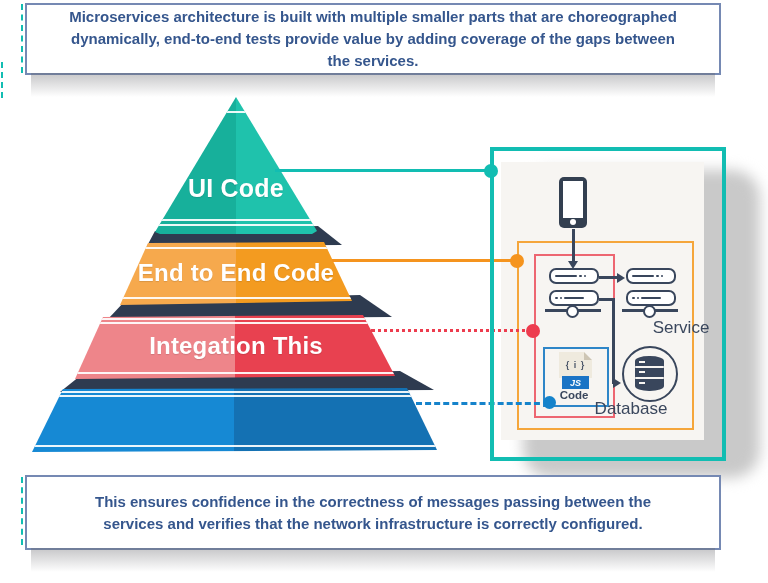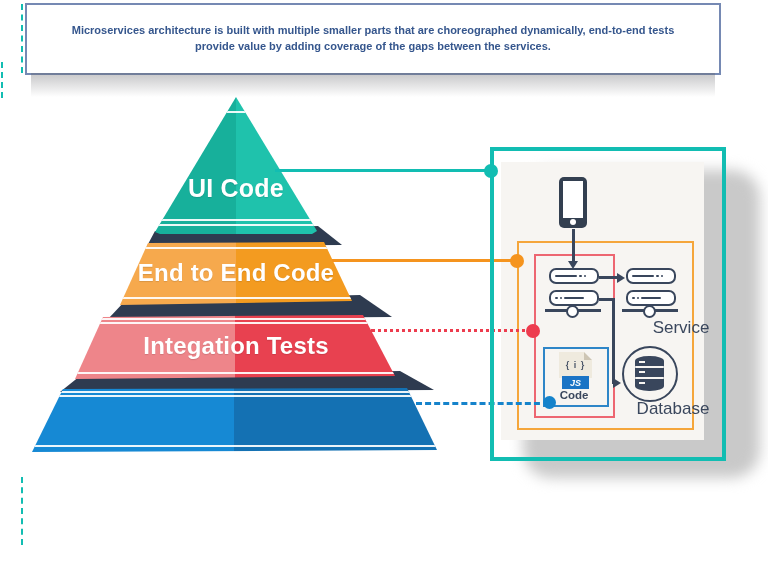--- a/index.html
+++ b/index.html
@@ -2,21 +2,21 @@
 <html><head>
 <meta charset="utf-8">
 <style>
   html,body{margin:0;padding:0;background:#fff;}
   .canvas{position:relative;width:768px;height:583px;background:#ffffff;overflow:hidden;
           font-family:"Liberation Sans", sans-serif;}
 
   
   .note-box{position:absolute;left:25px;width:692px;background:#ffffff;border:2px solid #7589b3;
             display:flex;align-items:center;justify-content:center;z-index:30;}
-  .note-box p{margin:0;padding:0 38px;text-align:center;color:#35568d;font-size:11px;
+  .note-box p{margin:0;padding:0 38px;text-align:center;color:#35568d;font-size:15px;
               line-height:1.45;font-weight:bold;}
   .note-box.top{top:3px;height:68px;}
   .note-box.bottom{top:475px;height:71px;}
   .note-box::after{content:"";position:absolute;left:4px;right:4px;top:100%;height:24px;
             background:linear-gradient(to bottom, rgba(105,105,110,.38), rgba(255,255,255,0));}
   .teal-dash{position:absolute;width:0;border-left:2px dashed #12bdb2;z-index:31;}
 
   
   .layer{position:absolute;}
   .layer .wline{position:absolute;left:0;right:0;height:2px;background:rgba(255,255,255,.92);}
@@ -132,21 +132,21 @@
     <div class="wline" style="top:57px;"></div>
   </div>
   <div class="layer layer-blue">
     <div class="wline" style="top:3px;"></div>
     <div class="wline" style="top:7px;"></div>
     <div class="wline" style="top:57px;"></div>
   </div>
 
   <div class="pyr-label" style="left:156px;top:174px;width:160px;font-size:25px;">UI Code</div>
   <div class="pyr-label" style="left:116px;top:259px;width:240px;">End to End Code</div>
-  <div class="pyr-label" style="left:76px;top:332px;width:320px;">Integation Tests</div>
+  <div class="pyr-label" style="left:76px;top:332px;width:320px;">Integation This</div>
 
   <div class="conn solid-teal"></div>
   <div class="conn solid-orange"></div>
   <div class="conn dotted-red"></div>
   <div class="conn dashed-blue"></div>
 
   <div class="paper-shadow"></div>
   <div class="paper"></div>
   <div class="frame orange"></div>
   <div class="frame red"></div>
@@ -195,32 +195,35 @@
 
   <div class="db-circle">
     <div class="db-cyl">
       <div class="sep" style="top:10px;"></div>
       <div class="sep" style="top:21px;"></div>
       <div class="tick" style="top:5px;"></div>
       <div class="tick" style="top:15px;"></div>
       <div class="tick" style="top:26px;"></div>
     </div>
   </div>
-  <div class="diag-label" style="left:632px;top:399px;width:82px;">Database</div>
+  <div class="diag-label" style="left:590px;top:399px;width:82px;">Database</div>
 
   <div class="frame code"></div>
   <div class="file-icon">
     <div class="fold"></div>
     <div class="glyph">{ i }</div>
   </div>
   <div class="js-badge">JS</div>
   <div class="code-label">Code</div>
 
   <div class="frame teal"></div>
 
   <div class="dot teal"></div>
   <div class="dot orange"></div>
   <div class="dot red"></div>
   <div class="dot blue"></div>
 
+  <div class="note-box bottom">
+    <p>This ensures confidence in the correctness of messages passing between the services and verifies that the network infrastructure is correctly configured.</p>
+  </div>
   <div class="teal-dash" style="left:21px;top:477px;height:68px;"></div>
 
 </div>
 
 </body></html>

